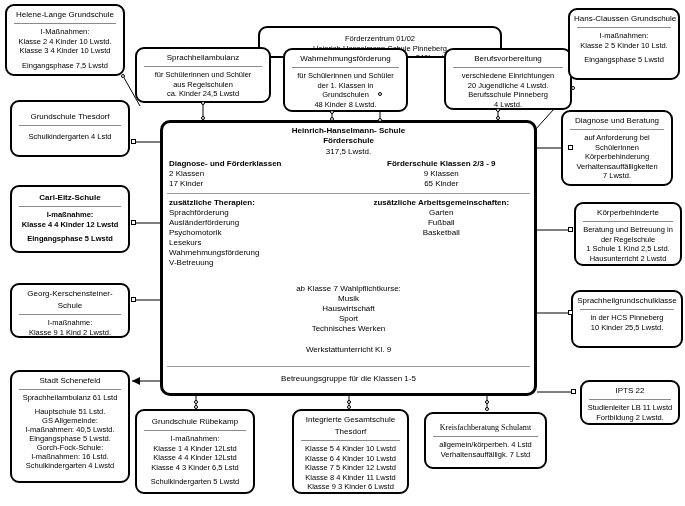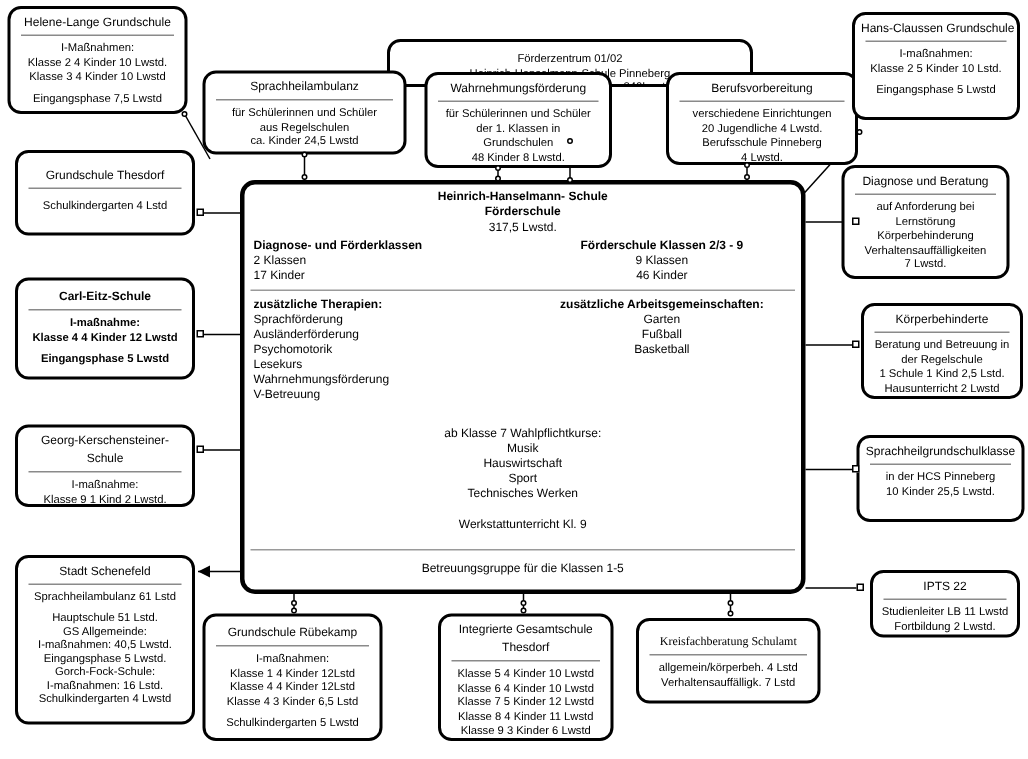--- a/index.html
+++ b/index.html
@@ -214,21 +214,21 @@
       <div class="sp"></div>
       <div class="ln">Eingangsphase   5 Lwstd</div>
     </div>
   </div>
 
   <div class="box" style="left:561px;top:110px;width:112px;height:76px;">
     <div class="title">Diagnose und Beratung</div>
     <div class="rule"></div>
     <div class="body">
       <div class="ln">auf Anforderung bei</div>
-      <div class="ln">Lernstörung</div>
+      <div class="ln">Schülerinnen</div>
       <div class="ln">Körperbehinderung</div>
       <div class="ln">Verhaltensauffälligkeiten</div>
       <div class="ln">7 Lwstd.</div>
     </div>
   </div>
 
   <div class="box" style="left:574px;top:202px;width:108px;height:64px;">
     <div class="title">Körperbehinderte</div>
     <div class="rule"></div>
     <div class="body">
@@ -301,21 +301,21 @@
 
     <div class="twocol" style="margin-top:1px;">
       <div class="col left">
         <div class="ch">Diagnose- und Förderklassen</div>
         <div class="ci">2 Klassen</div>
         <div class="ci">17 Kinder</div>
       </div>
       <div class="col right">
         <div class="ch">Förderschule Klassen 2/3 - 9</div>
         <div class="ci">9 Klassen</div>
-        <div class="ci">46 Kinder</div>
+        <div class="ci">65 Kinder</div>
       </div>
     </div>
 
     <div class="hrule"></div>
 
     <div class="twocol">
       <div class="col left">
         <div class="ch">zusätzliche Therapien:</div>
         <div class="ci">Sprachförderung</div>
         <div class="ci">Ausländerförderung</div>

